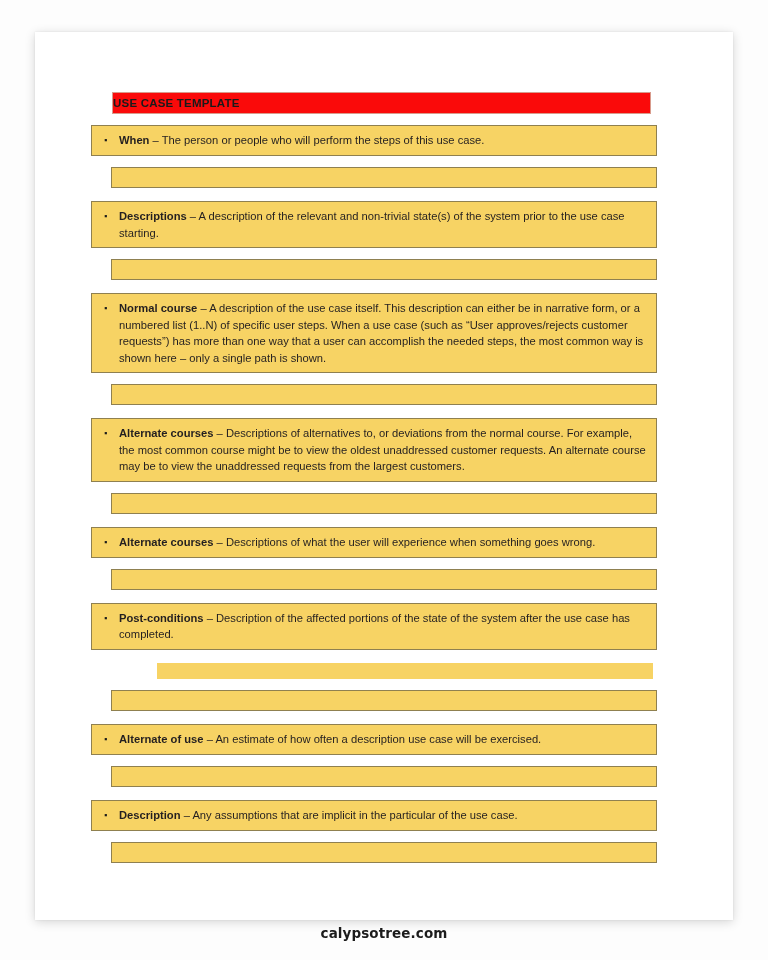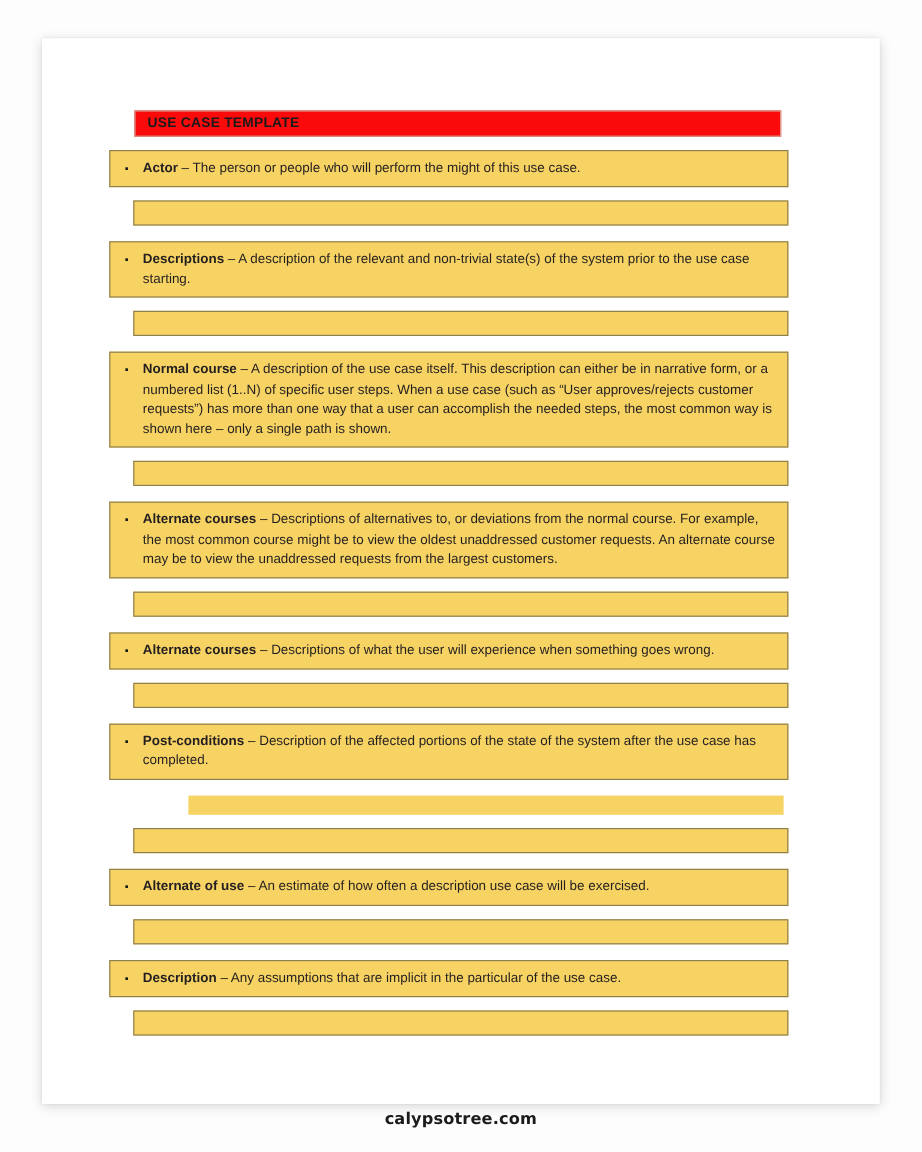--- a/index.html
+++ b/index.html
@@ -52,21 +52,20 @@
   
   .title-banner {
     margin-left: 21px;
     width: 539px;
     height: 22px;
     background: #fa0a0a;
     border: 1px solid #d89b8c;
     box-sizing: border-box;
     display: flex;
     align-items: center;
-    padding-left: 10px;
   }
   .title-banner .title-text {
     font-size: 11.5px;
     font-weight: bold;
     color: #1a1a1a;
     letter-spacing: 0.2px;
   }
 
   
   .row {
@@ -154,21 +153,21 @@
         <span class="title-text">USE CASE TEMPLATE</span>
       </div>
 
       <div class="spacer-3"></div>
 
       <div class="row">
         <div class="box box-item">
           <div class="item-line">
             <span class="bullet">▪</span>
             <span class="item-text">
-              <span class="term">Actor</span><span> – </span><span>The person or people who will perform the might of this use case.</span>
+              <span class="term">When</span><span> – </span><span>The person or people who will perform the steps of this use case.</span>
             </span>
           </div>
         </div>
       </div>
 
       <div class="spacer-3"></div>
 
       <div class="box box-blank"></div>
 
       <div class="spacer-4"></div>

